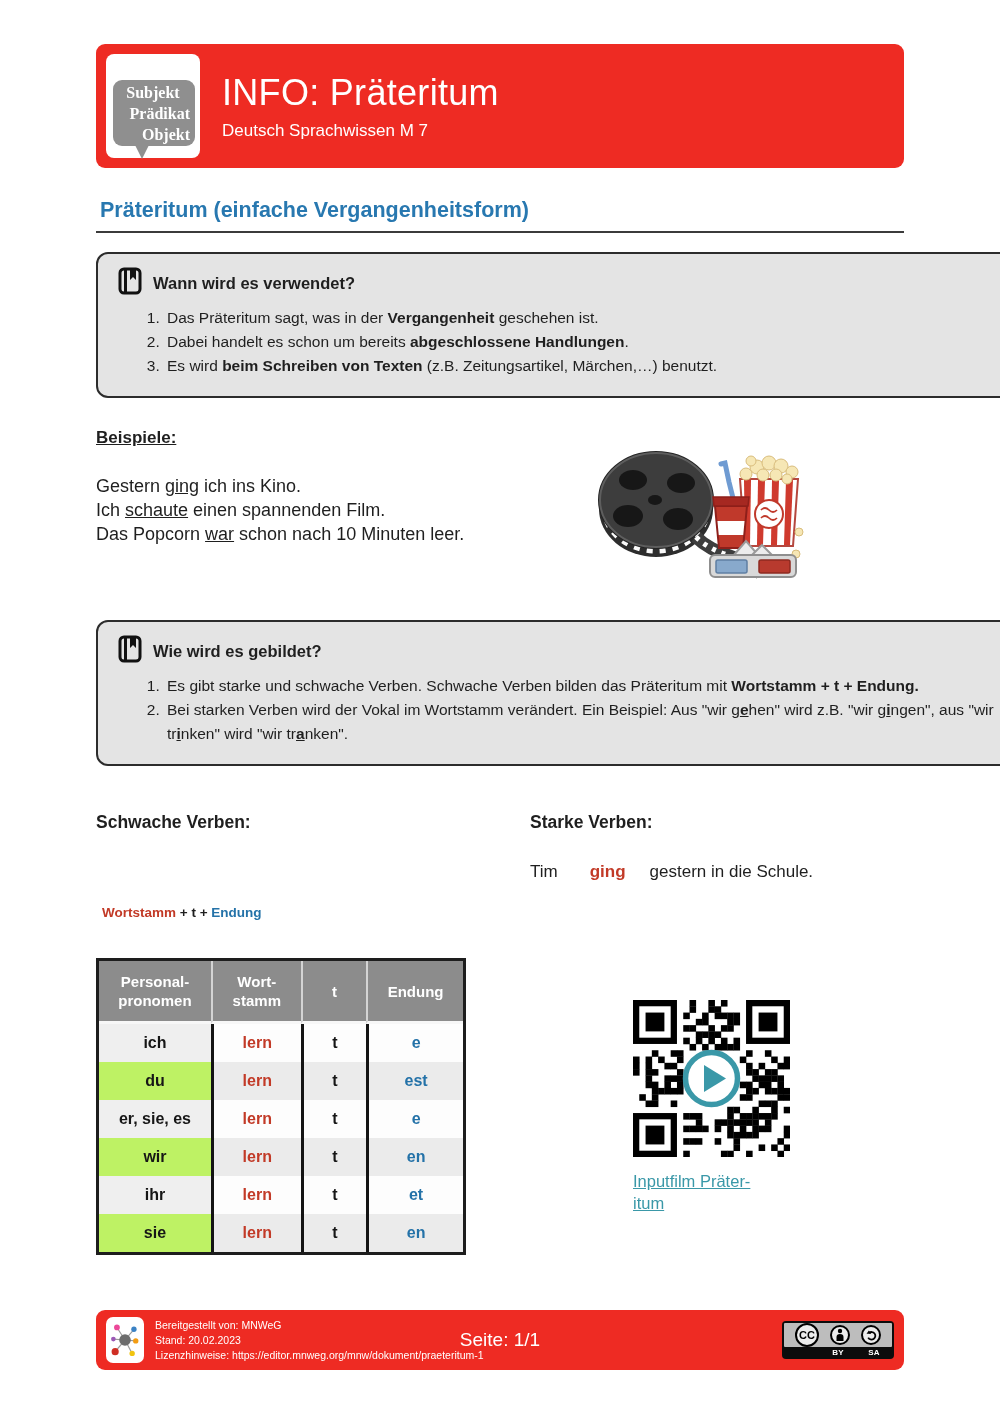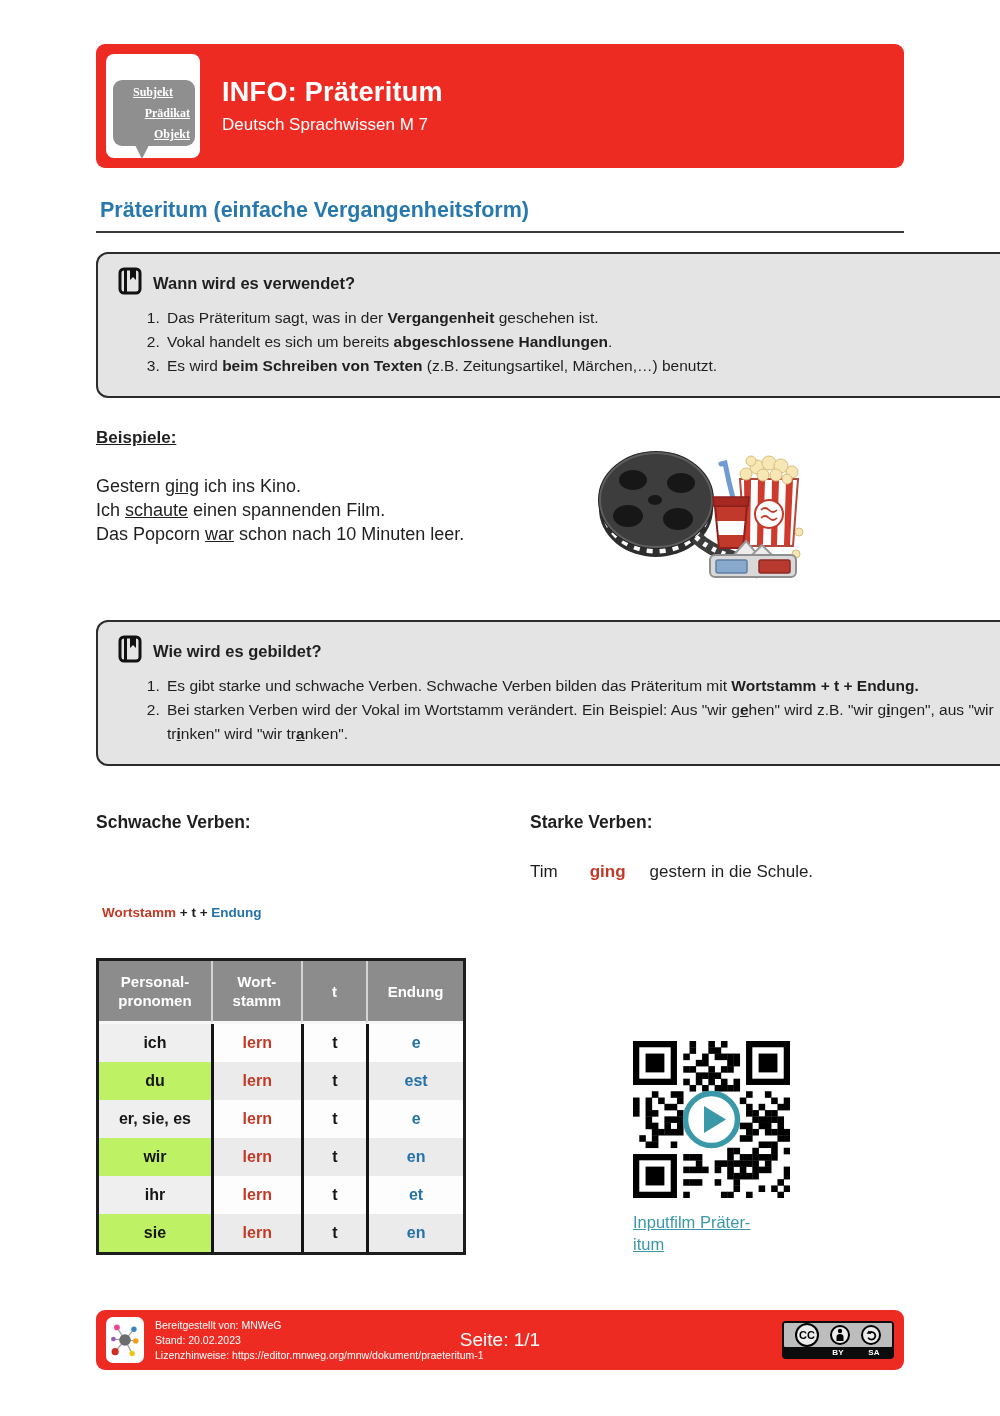--- a/index.html
+++ b/index.html
@@ -12,24 +12,24 @@
   .abs { position:absolute; }
 
   
   .band { background:#ee2b23; border-radius:9px; }
   .header-band { left:96px; top:44px; width:808px; height:124px; display:flex; align-items:center; }
   .logo-box { width:94px; height:104px; background:#fff; border-radius:8px; margin-left:10px; position:relative; flex:0 0 auto; }
   .bubble { position:absolute; left:7px; top:26px; width:82px; height:66px; background:#8f8f8f; border-radius:9px;
             display:flex; flex-direction:column; justify-content:center; padding:2px 5px 2px 3px; }
   .bubble::after { content:""; position:absolute; left:22px; bottom:-13px; width:0; height:0;
             border-left:7px solid transparent; border-right:7px solid transparent; border-top:14px solid #8f8f8f; }
-  .bubble div { font-family:"Liberation Serif", serif; font-weight:700; color:#fff; font-size:12px; line-height:21px; text-align:right;text-decoration:underline; }
+  .bubble div { font-family:"Liberation Serif", serif; font-weight:700; color:#fff; font-size:16px; line-height:21px; text-align:right; }
   .bubble div:nth-child(1){ text-align:center; }
   .header-text { margin-left:22px; color:#fff; }
-  .header-title { font-size:27px; font-weight:700; letter-spacing:.3px; }
+  .header-title { font-size:36px; font-weight:400; letter-spacing:.3px; }
   .header-sub { font-size:17px; margin-top:7px; }
 
   
   .doc-title-wrap { left:96px; top:194px; width:808px; }
   .doc-title { color:#2878b0; font-size:21.5px; font-weight:700; margin:4px; }
   .doc-title-rule { border:none; border-top:2.5px solid #3b3b3b; margin:8px 0 0; }
 
   
   .info-box { left:96px; width:952px; background:#e4e4e4; border:2px solid #2c2c2c; border-radius:12px; padding:13px 20px 18px; }
   .box-usage { top:252px; }
@@ -54,21 +54,21 @@
   .verbs { left:96px; top:812px; width:808px; display:flex; }
   .verb-col-weak { width:434px; flex:0 0 auto; }
   .verb-col-strong { flex:1; }
   .verb-heading { font-weight:700; font-size:17.5px; }
   .verb-sentence { margin-top:29px; font-size:17px; display:flex; }
   .verb-sentence .subj { margin-right:32px; }
   .verb-sentence .verb { margin-right:24px; font-weight:700; }
   .formula { left:102px; top:905px; font-size:13.5px; font-weight:700; }
 
   
-  .table-qr { left:96px; top:958px; width:808px; display:flex; align-items:flex-end; }
+  .table-qr { left:96px; top:958px; width:808px; display:flex; align-items:center; }
   .gtable-wrap { border:3px solid #1d1d1d; background:#fff; flex:0 0 auto; }
   table.gtable { border-collapse:separate; border-spacing:0; table-layout:fixed; width:364px; }
   .gtable th { background:#8c8c8c; color:#fff; font-size:15px; font-weight:700; line-height:19px;
                padding:11px 2px; white-space:pre-line; text-align:center; vertical-align:middle;
                border-bottom:3px solid #f7f7f7; }
   .gtable th + th { border-left:2px solid #d4d4d4; }
   .gtable td { text-align:center; font-weight:700; font-size:16px; padding:10px 2px; }
   .gtable td + td { border-left:3px solid #141414; }
   .gtable col.c1 { width:111px; } .gtable col.c2 { width:89px; }
   .gtable col.c3 { width:65px; } .gtable col.c4 { width:96px; }
@@ -121,21 +121,21 @@
       <svg width="24" height="28" viewBox="0 0 24 28">
         <rect x="2" y="2" width="20" height="24" rx="4" fill="none" stroke="#111" stroke-width="3"></rect>
         <line x1="7.5" y1="3" x2="7.5" y2="25" stroke="#111" stroke-width="3"></line>
         <polygon points="12,3 18,3 18,13 15,10 12,13" fill="#111"></polygon>
       </svg>
     </span>
     <span class="box-title">Wann wird es verwendet?</span>
   </div>
   <ol>
     <li><span>Das Präteritum sagt, was in der </span><span class="seg-b">Vergangenheit</span><span> geschehen ist.</span></li>
-    <li><span>Vokal handelt es sich um bereits </span><span class="seg-b">abgeschlossene Handlungen</span><span>.</span></li>
+    <li><span>Dabei handelt es schon um bereits </span><span class="seg-b">abgeschlossene Handlungen</span><span>.</span></li>
     <li><span>Es wird </span><span class="seg-b">beim Schreiben von Texten</span><span> (z.B. Zeitungsartikel, Märchen,…) benutzt.</span></li>
   </ol>
 </section>
 
 <div class="abs examples">
   <div class="examples-heading">Beispiele:</div>
   <div class="examples-lines">
     <div><span>Gestern </span><span class="seg-u">ging</span><span> ich ins Kino.</span></div>
     <div><span>Ich </span><span class="seg-u">schaute</span><span> einen spannenden Film.</span></div>
     <div><span>Das Popcorn </span><span class="seg-u">war</span><span> schon nach 10 Minuten leer.</span></div>

